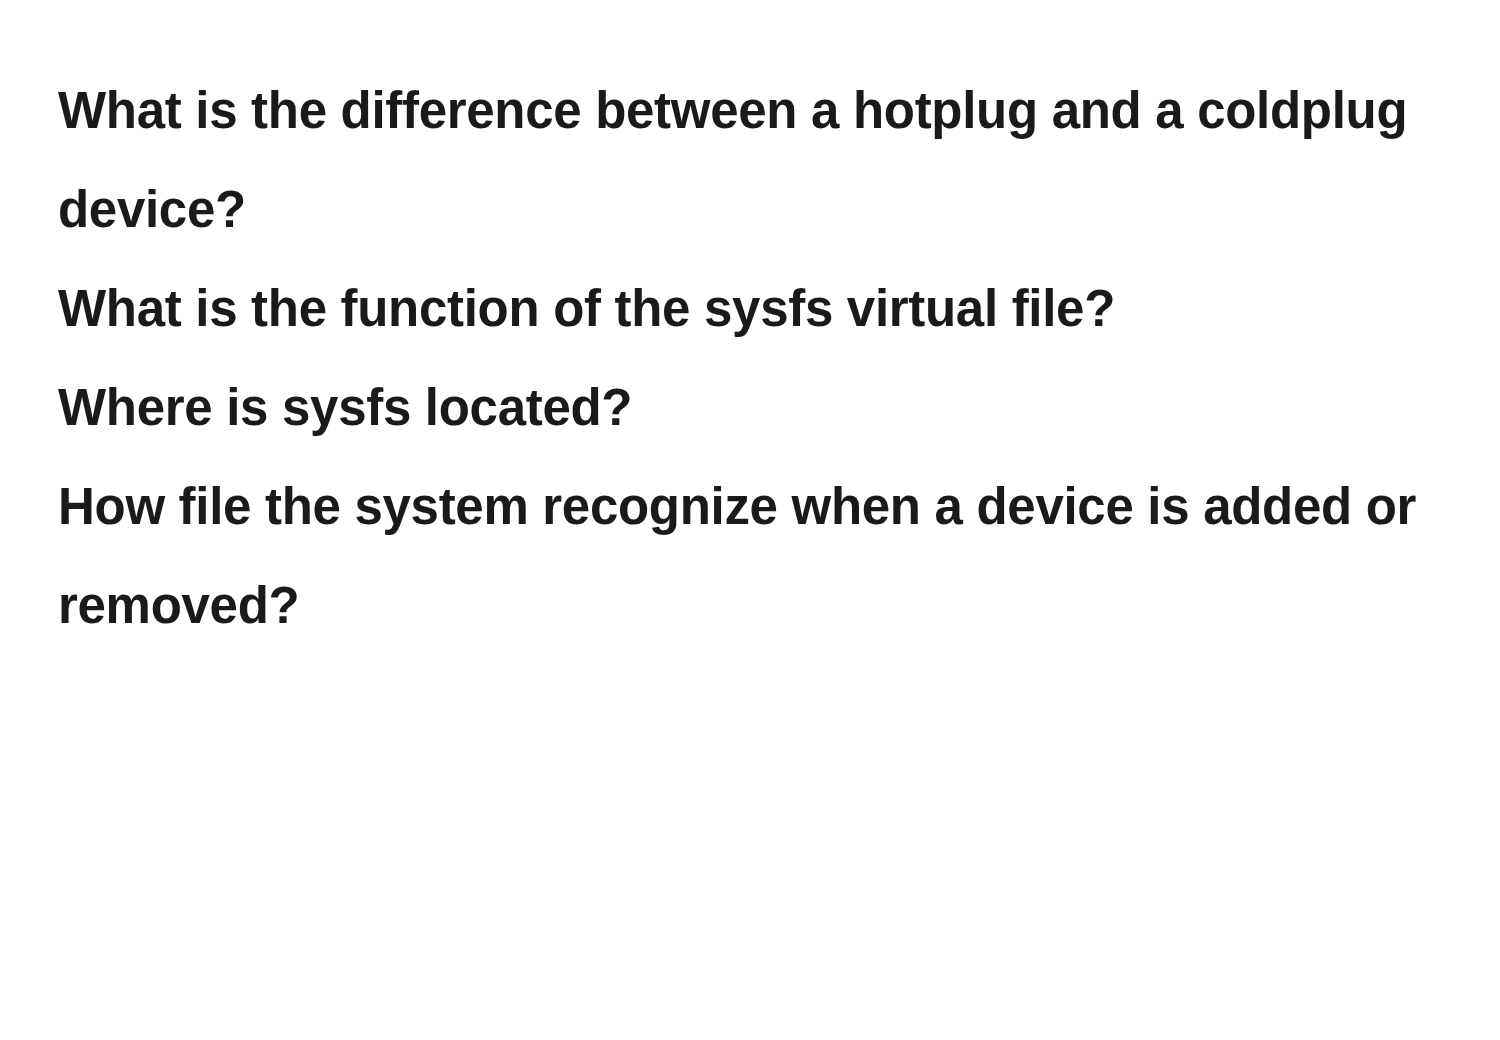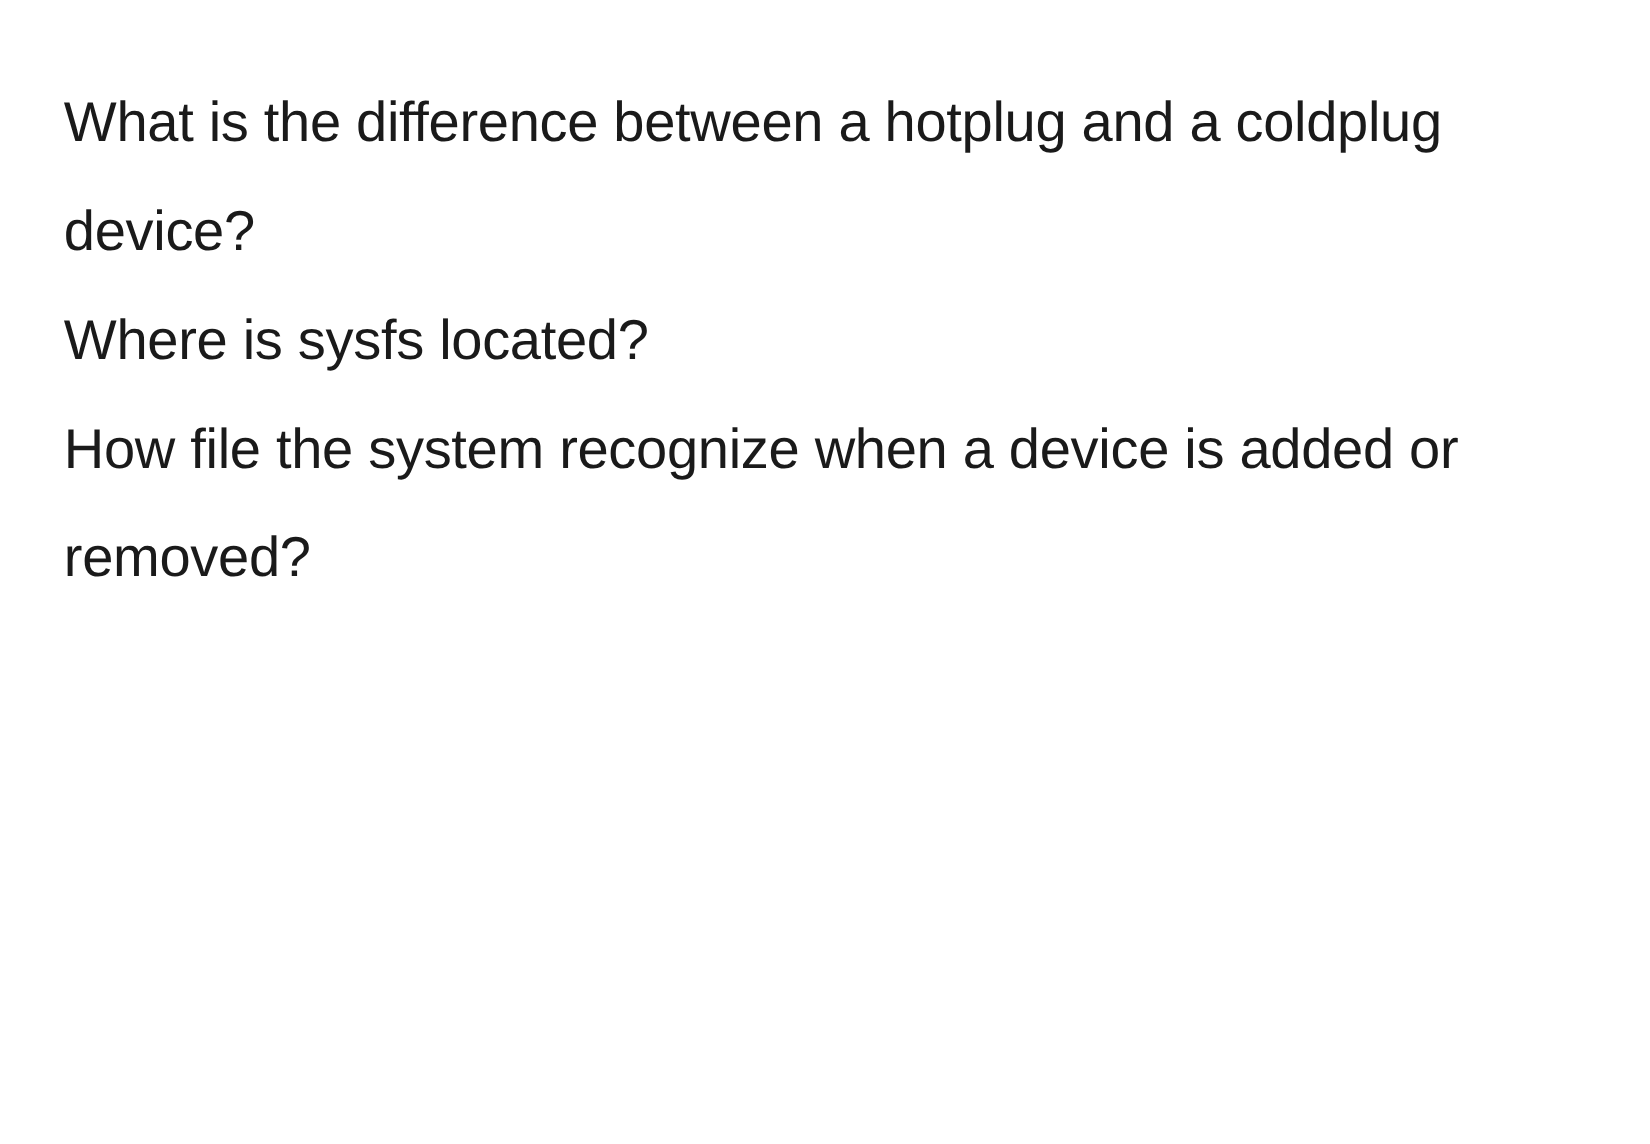--- a/index.html
+++ b/index.html
@@ -1,18 +1,19 @@
 <!DOCTYPE html>
 <html><head>
 <meta charset="utf-8">
 <style>
   * {
     margin: 0;
     padding: 0;
     box-sizing: border-box;
+    font-weight: bold;
   }
   body {
     width: 1500px;
     height: 1040px;
     background: #ffffff;
     font-family: -apple-system, BlinkMacSystemFont, "Segoe UI", Helvetica, Arial, sans-serif;
     padding: 62px 58px;
     overflow: hidden;
   }
   .content {
@@ -24,15 +25,16 @@
   }
   .question {
     display: block;
   }
 </style>
 </head>
 <body>
 
 <div class="content">
   <span class="question">What is the difference between a hotplug and a coldplug device?</span>
+  <span class="question">What is the function of the sysfs virtual file?</span>
   <span class="question">Where is sysfs located?</span>
   <span class="question">How file the system recognize when a device is added or removed?</span>
 </div>
 
 </body></html>

